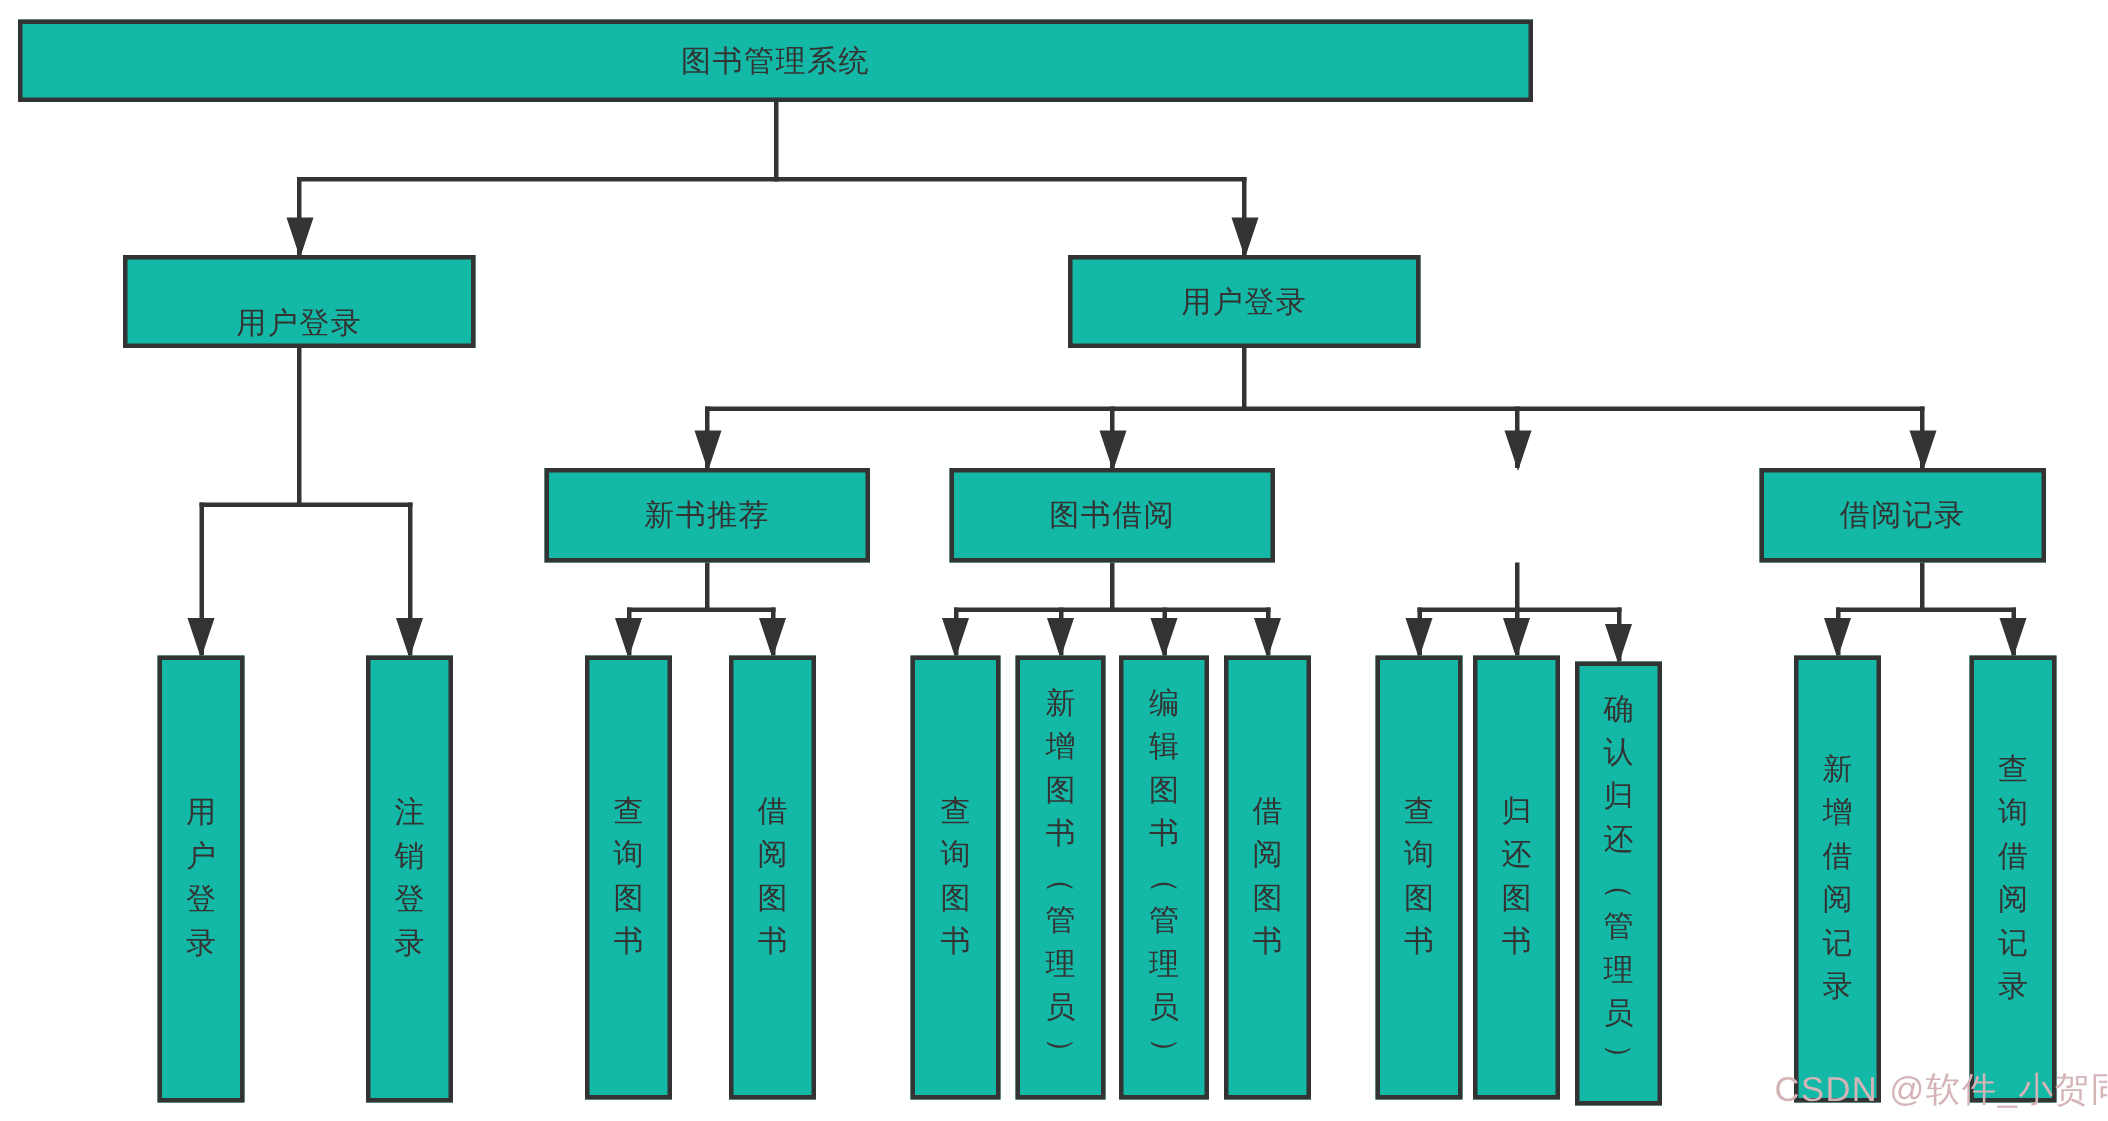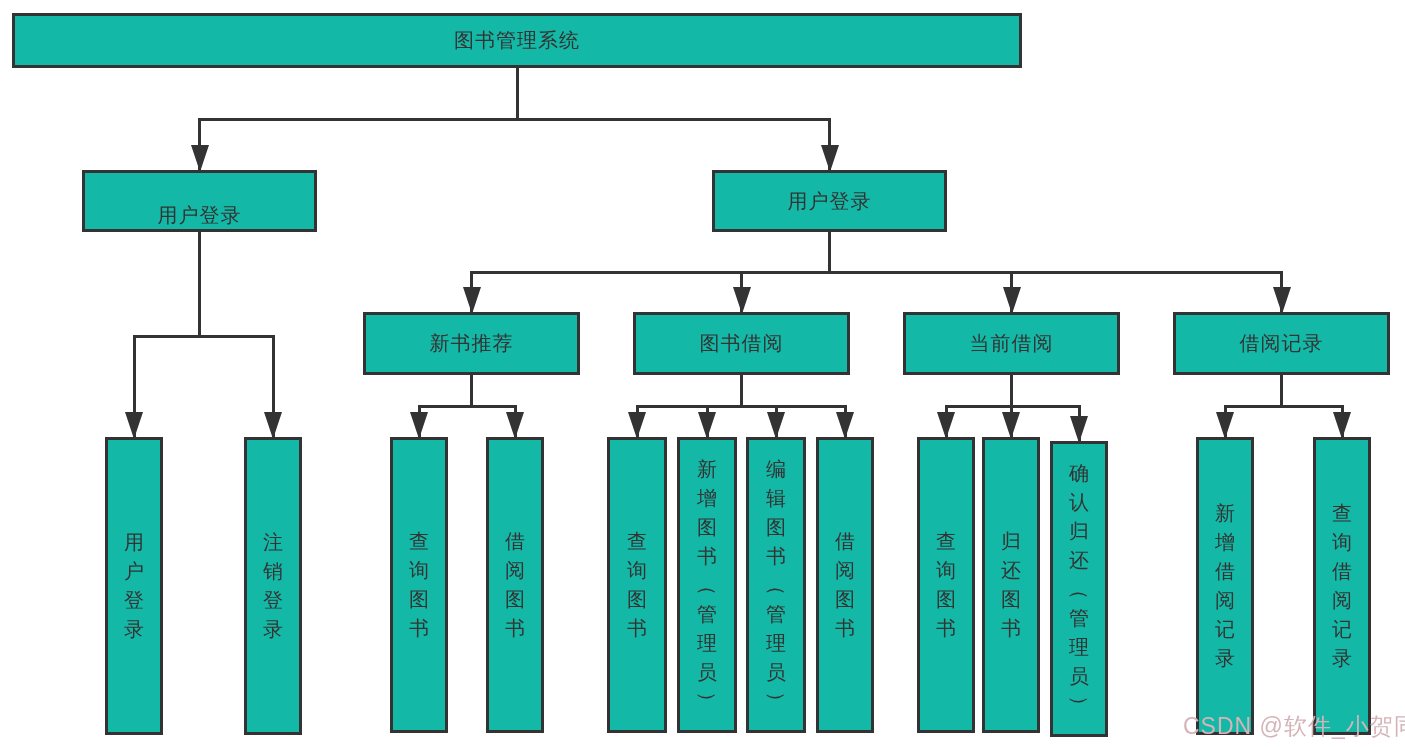--- a/index.html
+++ b/index.html
@@ -125,24 +125,21 @@
     </div>
     <div class="node" style="left: 712px; top: 170px; width: 235px; height: 62px;">
       <span>用户登录</span>
     </div>
     <div class="node" style="left: 363px; top: 312px; width: 217px; height: 63px;">
       <span>新书推荐</span>
     </div>
     <div class="node" style="left: 633px; top: 312px; width: 217px; height: 63px; align-items: center;">
       <span>图书借阅</span>
     </div>
-    <div class="node" style="left: 903px; top: 312px; width: 217px; height: 63px;">
-      <span>当前借阅</span>
-    </div>
-    <div class="node" style="left: 1173px; top: 312px; width: 217px; height: 63px;">
+    <div class="node" style="left: 1173px; top: 312px; width: 191px; height: 63px;">
       <span>借阅记录</span>
     </div>
     <div class="node vertical" style="left: 105px; top: 437px; width: 58px; height: 298px;">
       <div class="vchar">用</div>
       <div class="vchar">户</div>
       <div class="vchar">登</div>
       <div class="vchar">录</div>
     </div>
     <div class="node vertical" style="left: 244px; top: 437px; width: 58px; height: 298px;">
       <div class="vchar">注</div>

